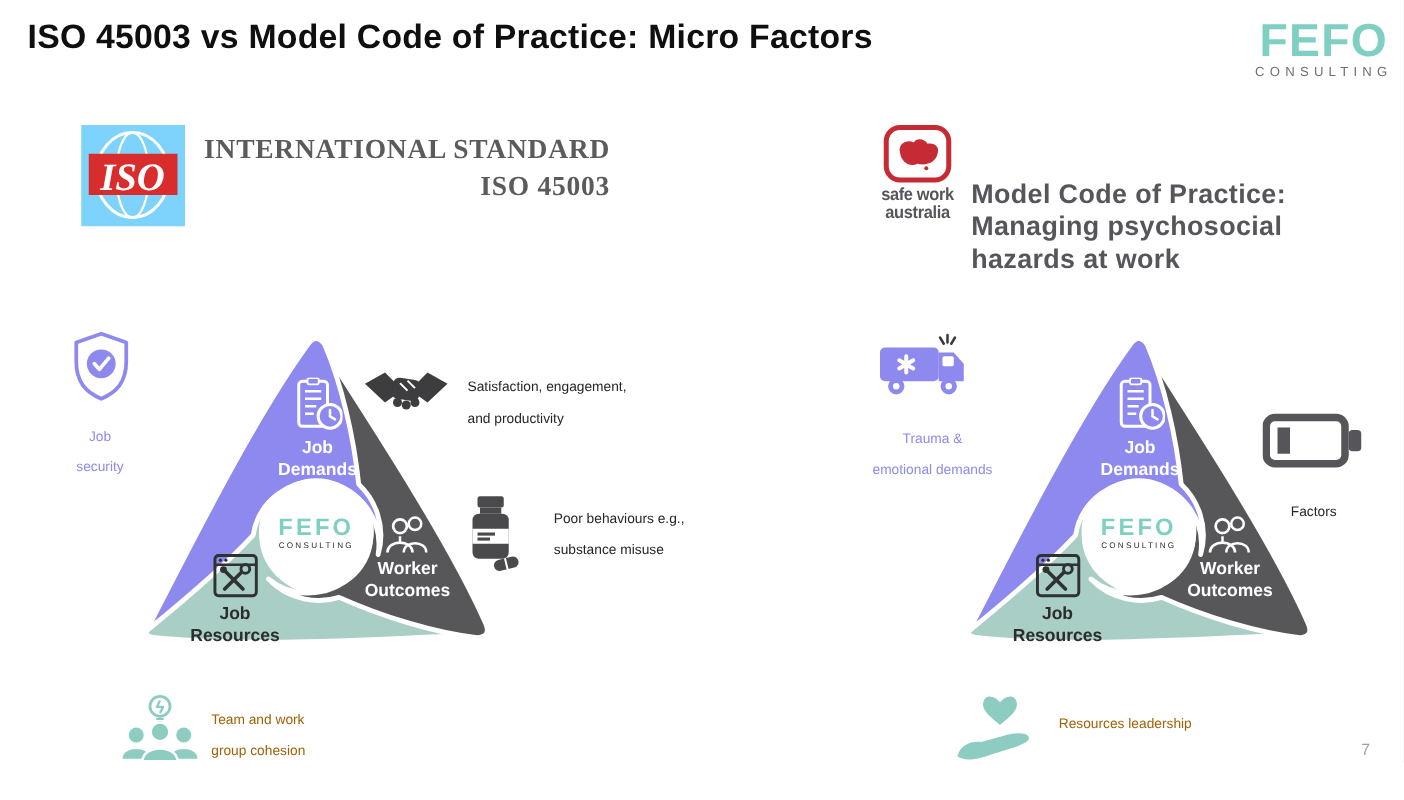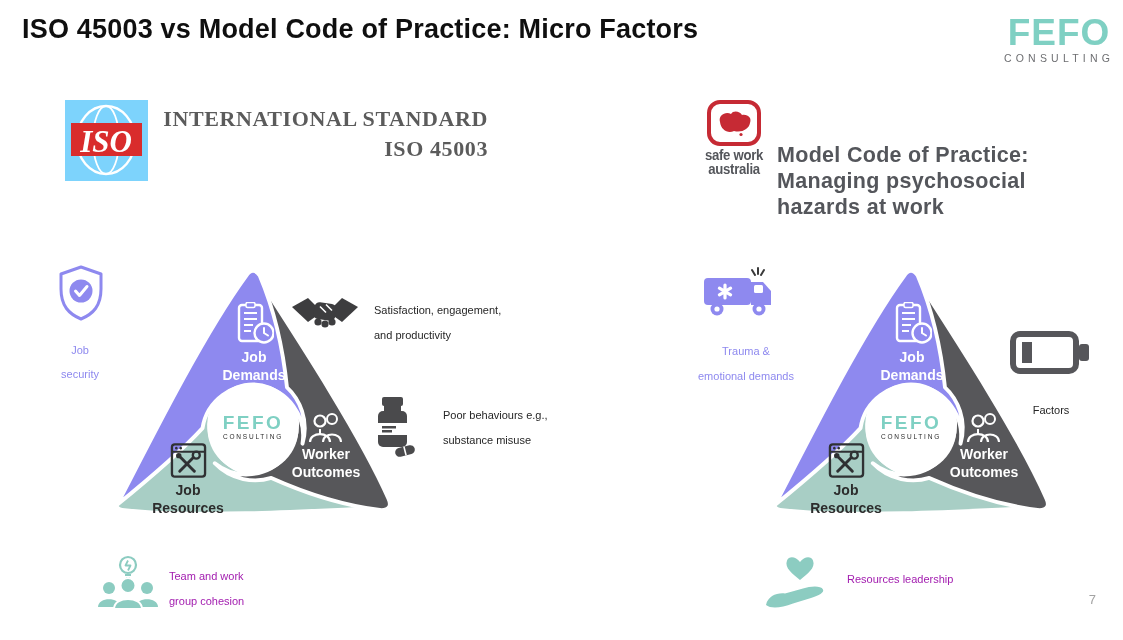--- a/index.html
+++ b/index.html
@@ -34,21 +34,21 @@
   .triad svg.base { position:absolute; left:0; top:0; }
   .triad .col { position:absolute; display:flex; flex-direction:column; align-items:center; text-align:center; }
   .lab-white { color:#ffffff; font-weight:bold; font-size:14px; line-height:17.5px; margin-top:3px; }
   .lab-dark  { color:#2c2c2c; font-weight:bold; font-size:14px; line-height:17.5px; margin-top:3px; }
   .cfefo1 { font-size:19px; font-weight:bold; color:#7fd0c3; letter-spacing:2.5px; line-height:19px; }
   .cfefo2 { font-size:6.5px; color:#2b2b2b; letter-spacing:1.8px; margin-top:1px; }
 
   
   .co { font-size:11px; line-height:25px; color:#262626; }
   .co-purple { color:#8e89ef; }
-  .co-teal { color:#a21caf; }
+  .co-teal { color:#a16207; }
   .center { text-align:center; }
   .page-num { left:1062px; top:592px; width:34px; text-align:right; color:#a3a3a3; font-size:13px; }
 </style>
 </head>
 <body>
 
 <div class="stage">
 
   <div class="abs slide-title">ISO 45003 vs Model Code of Practice: Micro Factors</div>
 

